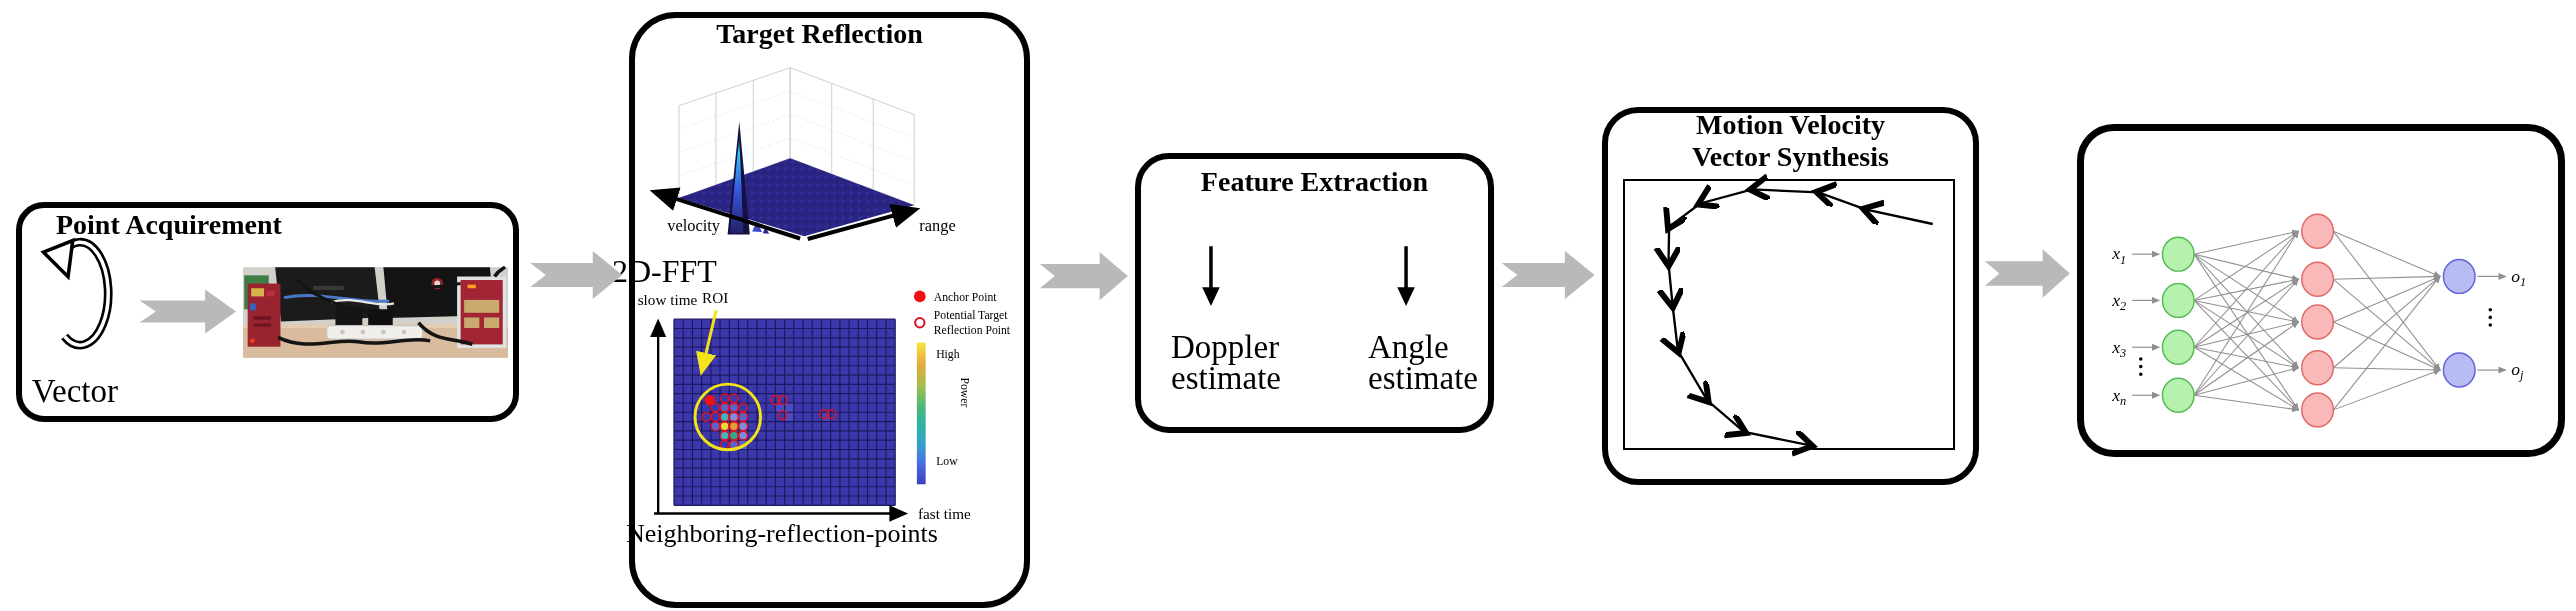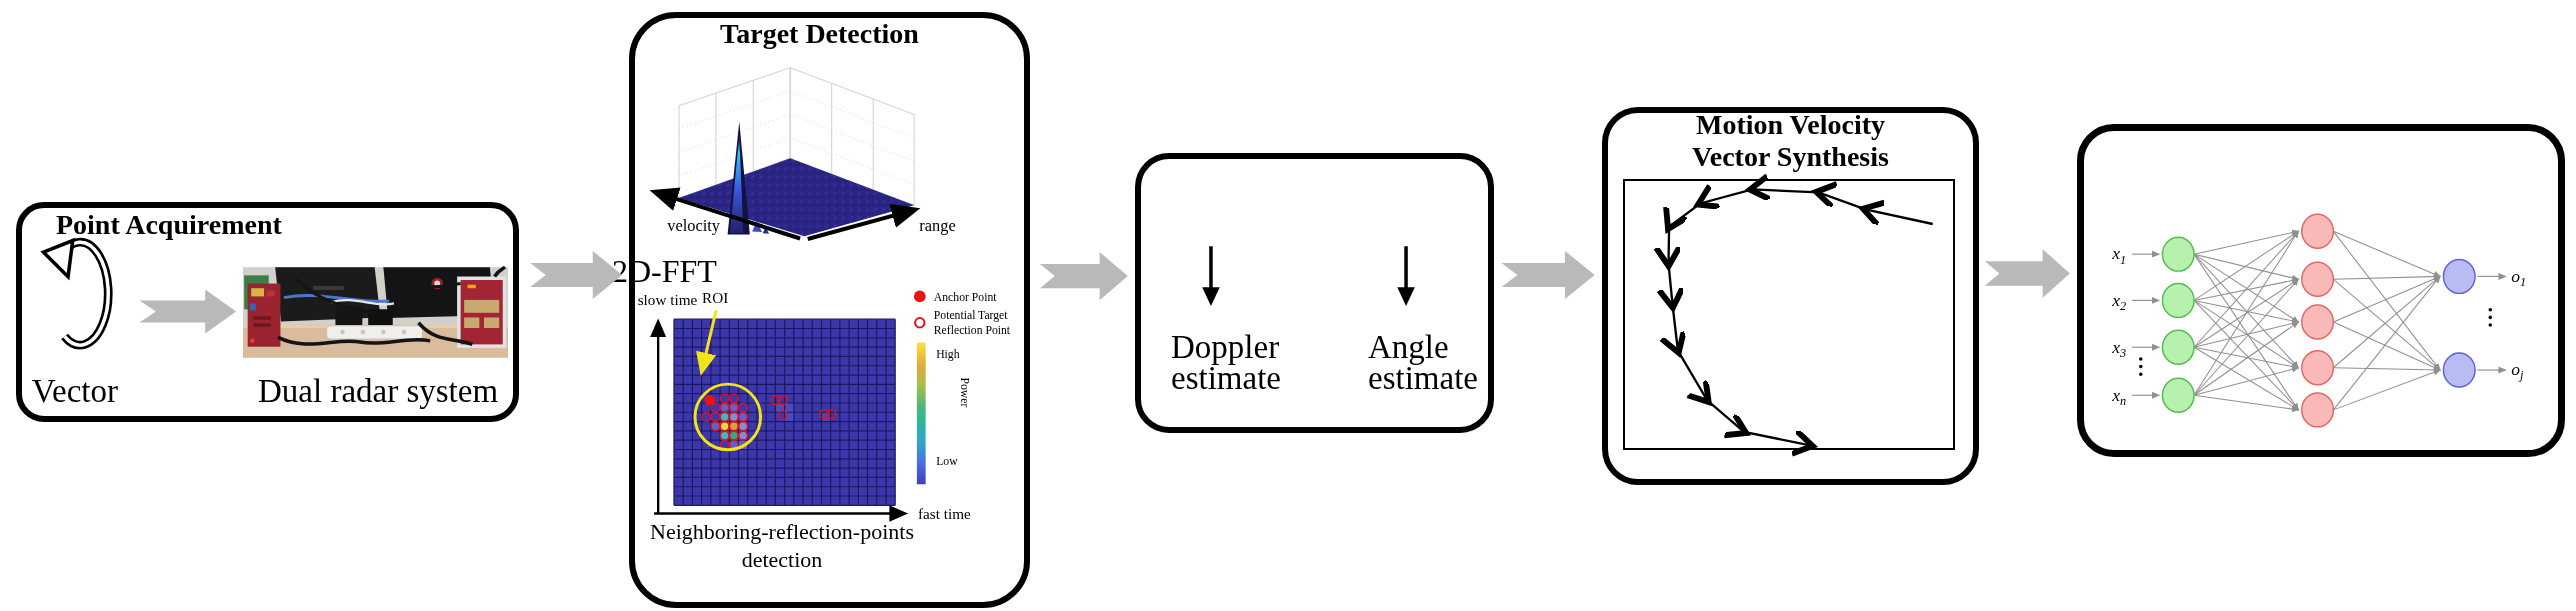--- a/index.html
+++ b/index.html
@@ -1,21 +1,21 @@
 <!DOCTYPE html>
 <html style="font-size:9.4px"><head>
 <meta charset="utf-8">
 <style>
   html,body{margin:0;padding:0;background:#ffffff;}
   #canvas{position:relative;width:2576px;height:612px;background:#ffffff;overflow:hidden;
           font-family:"Liberation Serif","DejaVu Serif",serif;color:#000;}
   .box{position:absolute;background:#fff;border:6.4px solid #000;box-sizing:border-box;}
   .title{position:absolute;font-weight:bold;font-size:28px;text-align:center;white-space:nowrap;}
   .lbl{position:absolute;font-size:33px;white-space:nowrap;}
-  .cap{position:absolute;font-size:22px;text-align:center;white-space:nowrap;}
+  .cap{position:absolute;font-size:26px;text-align:center;white-space:nowrap;}
   svg{position:absolute;overflow:visible;}
   svg text{font-family:"Liberation Serif","DejaVu Serif",serif;}
 </style>
 </head>
 <body>
 
 <div id="canvas">
 
   <div class="box" style="left:16.4px;top:202px;width:503px;height:220px;border-radius:28px;"></div>
   <div class="title" style="left:16.4px;top:209px;width:305px;">Point Acquirement</div>
@@ -58,24 +58,23 @@
     <rect x="412" y="86" width="26" height="18" fill="#c9a96e"></rect>
     <rect x="384" y="30" width="14" height="6" fill="#ffa020"></rect>
     <path d="M 70 52 C 130 40, 190 62, 250 58" fill="none" stroke="#4a79c9" stroke-width="5"></path>
     <path d="M 150 60 C 190 48, 225 70, 258 62" fill="none" stroke="#e8e8e6" stroke-width="4"></path>
     <path d="M 60 120 C 110 145, 160 120, 200 128 C 240 136, 280 118, 320 126" fill="none" stroke="#141414" stroke-width="6"></path>
     <path d="M 90 20 C 130 60, 180 70, 230 80" fill="none" stroke="#141414" stroke-width="5"></path>
     <path d="M 300 95 C 330 130, 360 120, 392 132" fill="none" stroke="#141414" stroke-width="6"></path>
     <path d="M 290 15 C 310 45, 350 30, 372 28" fill="none" stroke="#141414" stroke-width="5"></path>
     <path d="M 430 16 C 436 6, 442 4, 448 0" fill="none" stroke="#141414" stroke-width="6"></path>
   </svg>
-  <div class="lbl" style="left:258px;top:373px;width:234px;text-align:center;">Dual radar system</div>
 
   <div class="box" style="left:629px;top:11.7px;width:401px;height:596px;border-radius:47px;"></div>
-  <div class="title" style="left:629px;top:17.6px;width:381px;">Target Detection</div>
+  <div class="title" style="left:629px;top:17.6px;width:381px;">Target Reflection</div>
 
   <svg style="left:642px;top:56px;" width="363" height="193" viewBox="0 0 620 330">
     <defs>
       <pattern id="speck" width="14" height="14" patternUnits="userSpaceOnUse">
         <rect x="1" y="2" width="2" height="2" fill="#1b1760"></rect>
         <rect x="7" y="9" width="2" height="2" fill="#4a43d6"></rect>
         <rect x="10" y="3" width="2" height="2" fill="#17134e"></rect>
         <rect x="4" y="11" width="2" height="2" fill="#3d37b9"></rect>
         <rect x="12" y="12" width="2" height="2" fill="#231d7a"></rect>
       </pattern>
@@ -200,23 +199,23 @@
       <text x="514" y="90" font-size="20">Reflection Point</text>
     </g>
     <g>
       <rect x="485" y="105" width="15" height="242" fill="url(#cbGrad)"></rect>
       <text x="518" y="132" font-size="20">High</text>
       <text x="518" y="314" font-size="20">Low</text>
       <text transform="translate(560,190) rotate(90)" text-anchor="middle" font-size="20">Power</text>
     </g>
   </svg>
   <div class="cap" style="left:606px;top:519px;width:352px;">Neighboring-reflection-points</div>
-  <div class="cap" style="left:606px;top:547px;width:352px;">detection</div>
 
   <div class="box" style="left:1135px;top:153px;width:359px;height:280px;border-radius:34px;"></div>
+  <div class="title" style="left:1135px;top:166px;width:359px;">Feature Extraction</div>
   <div class="lbl" style="left:1171px;top:332px;line-height:30.5px;">
     <span>Doppler</span><br>
     <span>estimate</span>
   </div>
   <div class="lbl" style="left:1368px;top:332px;line-height:30.5px;">
     <span>Angle</span><br>
     <span>estimate</span>
   </div>
 
   <div class="box" style="left:1602px;top:107px;width:377px;height:378px;border-radius:36px;"></div>

